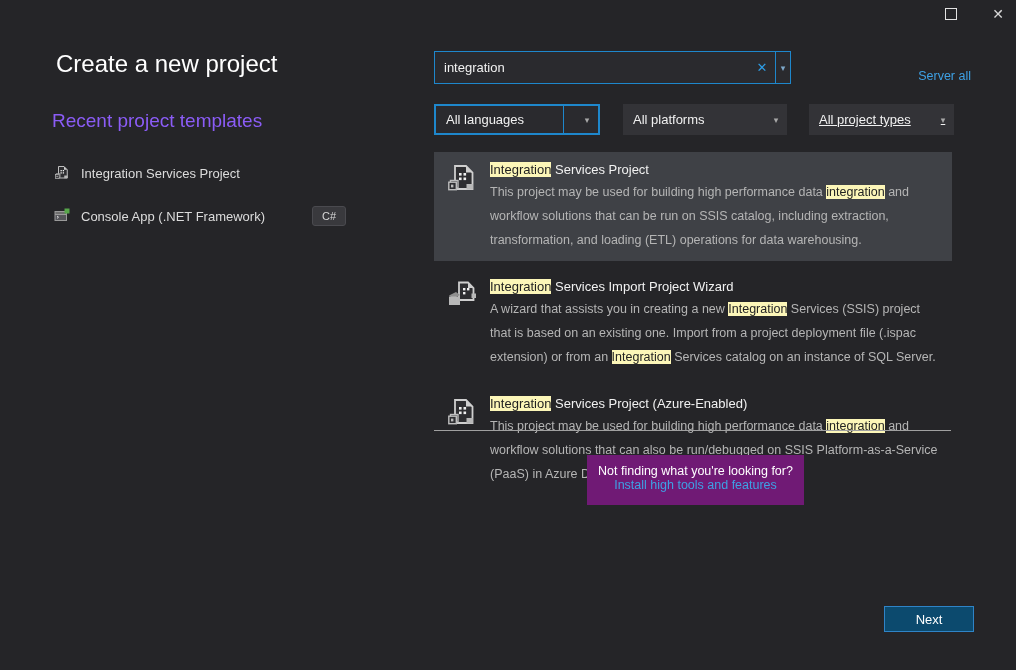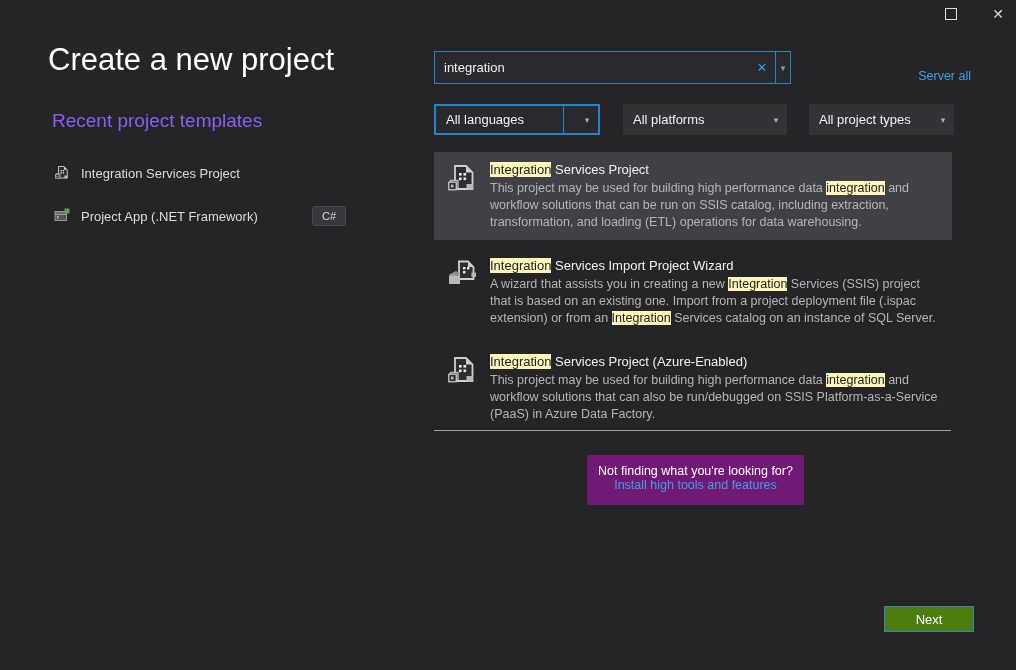--- a/index.html
+++ b/index.html
@@ -8,21 +8,21 @@
 
   
   .win-btn{position:absolute;top:0;width:46px;height:28px;background:transparent;border:none;
            display:flex;align-items:center;justify-content:center;cursor:pointer;}
   #btn-max{left:928px;}
   #btn-close{left:975px;}
   .max-glyph{width:10px;height:10px;border:1.5px solid #e2e2e2;display:block;}
   .close-glyph{color:#d8d8d8;font-size:14px;line-height:14px;}
 
   
-  .page-title{position:absolute;left:44px;top:38px;font-size:31px;font-weight:300;color:#ffffff;margin:4px;}
+  .page-title{position:absolute;left:44px;top:38px;font-size:24px;font-weight:300;color:#ffffff;margin:12px;}
   .recent-heading{position:absolute;left:52px;top:110px;font-size:19px;font-weight:400;color:#8b5cf6;margin:0;}
   .recent-list{position:absolute;left:54px;top:162px;width:292px;display:flex;flex-direction:column;gap:21px;}
   .recent-item{display:flex;align-items:center;gap:11px;height:22px;font-size:13px;color:#dcdcdc;cursor:pointer;}
   .recent-item .icon16{width:16px;height:16px;flex:0 0 16px;}
   .badge{margin-left:auto;background:#39393d;border:1px solid #4a4a4f;border-radius:3px;
          color:#d8d8d8;font-size:11px;padding:3px 9px;}
 
   
   .search-box{position:absolute;left:434px;top:51px;width:357px;height:33px;box-sizing:border-box;
               border:1px solid #1e87cc;background:#2a2a2e;display:flex;align-items:center;}
@@ -36,39 +36,39 @@
 
   
   .dd{position:absolute;top:104px;height:31px;box-sizing:border-box;background:#333337;
       display:flex;align-items:center;font-size:13px;color:#f1f1f1;cursor:pointer;}
   .dd .lbl{padding-left:10px;flex:1;}
   .dd .arr{width:22px;text-align:center;color:#a8a8a8;font-size:9px;}
   .dd.focused{background:#2a2a2e;border:2px solid #1e87cc;}
   .dd.focused .sep{width:1px;align-self:stretch;background:#1e87cc;}
   #dd-lang{left:434px;width:166px;gap:12px;}
   #dd-plat{left:623px;width:164px;justify-content:flex-end;}
-  #dd-type{left:809px;width:145px;}
+  #dd-type{left:809px;width:145px;text-decoration:underline;}
 
   
   .results{position:absolute;left:434px;top:152px;width:518px;display:flex;flex-direction:column;gap:8px;}
   .result-item{display:flex;padding:9px 12px 9px 8px;box-sizing:border-box;cursor:pointer;}
   .result-item.selected{background:#3f4146;}
   .ricon{width:32px;height:32px;flex:0 0 32px;margin:2px 12px 0 4px;}
   .rbody{flex:1;min-width:0;}
   .rtitle{font-size:13px;color:#f1f1f1;line-height:17px;}
-  .rdesc{font-size:12.5px;color:#b5b5b5;line-height:17px;margin-top:2px;}
+  .rdesc{font-size:12.5px;color:#b5b5b5;line-height:24px;margin-top:2px;}
   .hl{background:#fcf6b8;color:#222222;}
 
   .divider{position:absolute;left:434px;top:430px;width:517px;height:1px;background:#a0a0a0;}
 
   .notfound{position:absolute;left:587px;top:455px;width:217px;height:50px;background:#701a75;
             text-align:center;font-size:12.5px;}
   .notfound .l1{margin-top:9px;color:#ffffff;}
 
-  .next-btn{position:absolute;left:884px;top:606px;width:90px;height:26px;background:#4d7c0f;
+  .next-btn{position:absolute;left:884px;top:606px;width:90px;height:26px;background:#0c4a6e;
             border:1px solid #2f84c7;color:#ffffff;font-size:13px;font-family:inherit;cursor:pointer;}
 </style>
 </head>
 <body>
 
 <div class="window">
 
   <button class="win-btn" id="btn-max">
     <span class="max-glyph"></span>
   </button>
@@ -95,21 +95,21 @@
         <span>Integration Services Project</span>
       </div>
       <div class="recent-item">
         <span class="icon16"><svg width="100%" height="100%" viewBox="0 0 16 16" xmlns="http://www.w3.org/2000/svg">
             <rect x="0.5" y="3" width="12.5" height="10" fill="#9a9a9a"></rect>
             <rect x="1.5" y="4" width="10.5" height="2" fill="#6e6e6e"></rect>
             <rect x="1.5" y="7" width="10.5" height="5" fill="#55555a"></rect>
             <path d="M3 8l1.5 1.2L3 10.4" stroke="#e8e8e8" stroke-width="0.9" fill="none"></path>
             <rect x="10.5" y="0.5" width="5" height="5" fill="#57a64a"></rect>
           </svg></span>
-        <span>Project App (.NET Framework)</span>
+        <span>Console App (.NET Framework)</span>
         <span class="badge">C#</span>
       </div>
     </div>
 
   <div class="search-box">
     <input class="search-input" readonly="" value="integration" style="">
     <span class="search-clear">✕</span>
     <span class="search-sep"></span>
     <span class="search-arrow">▾</span>
   </div>

